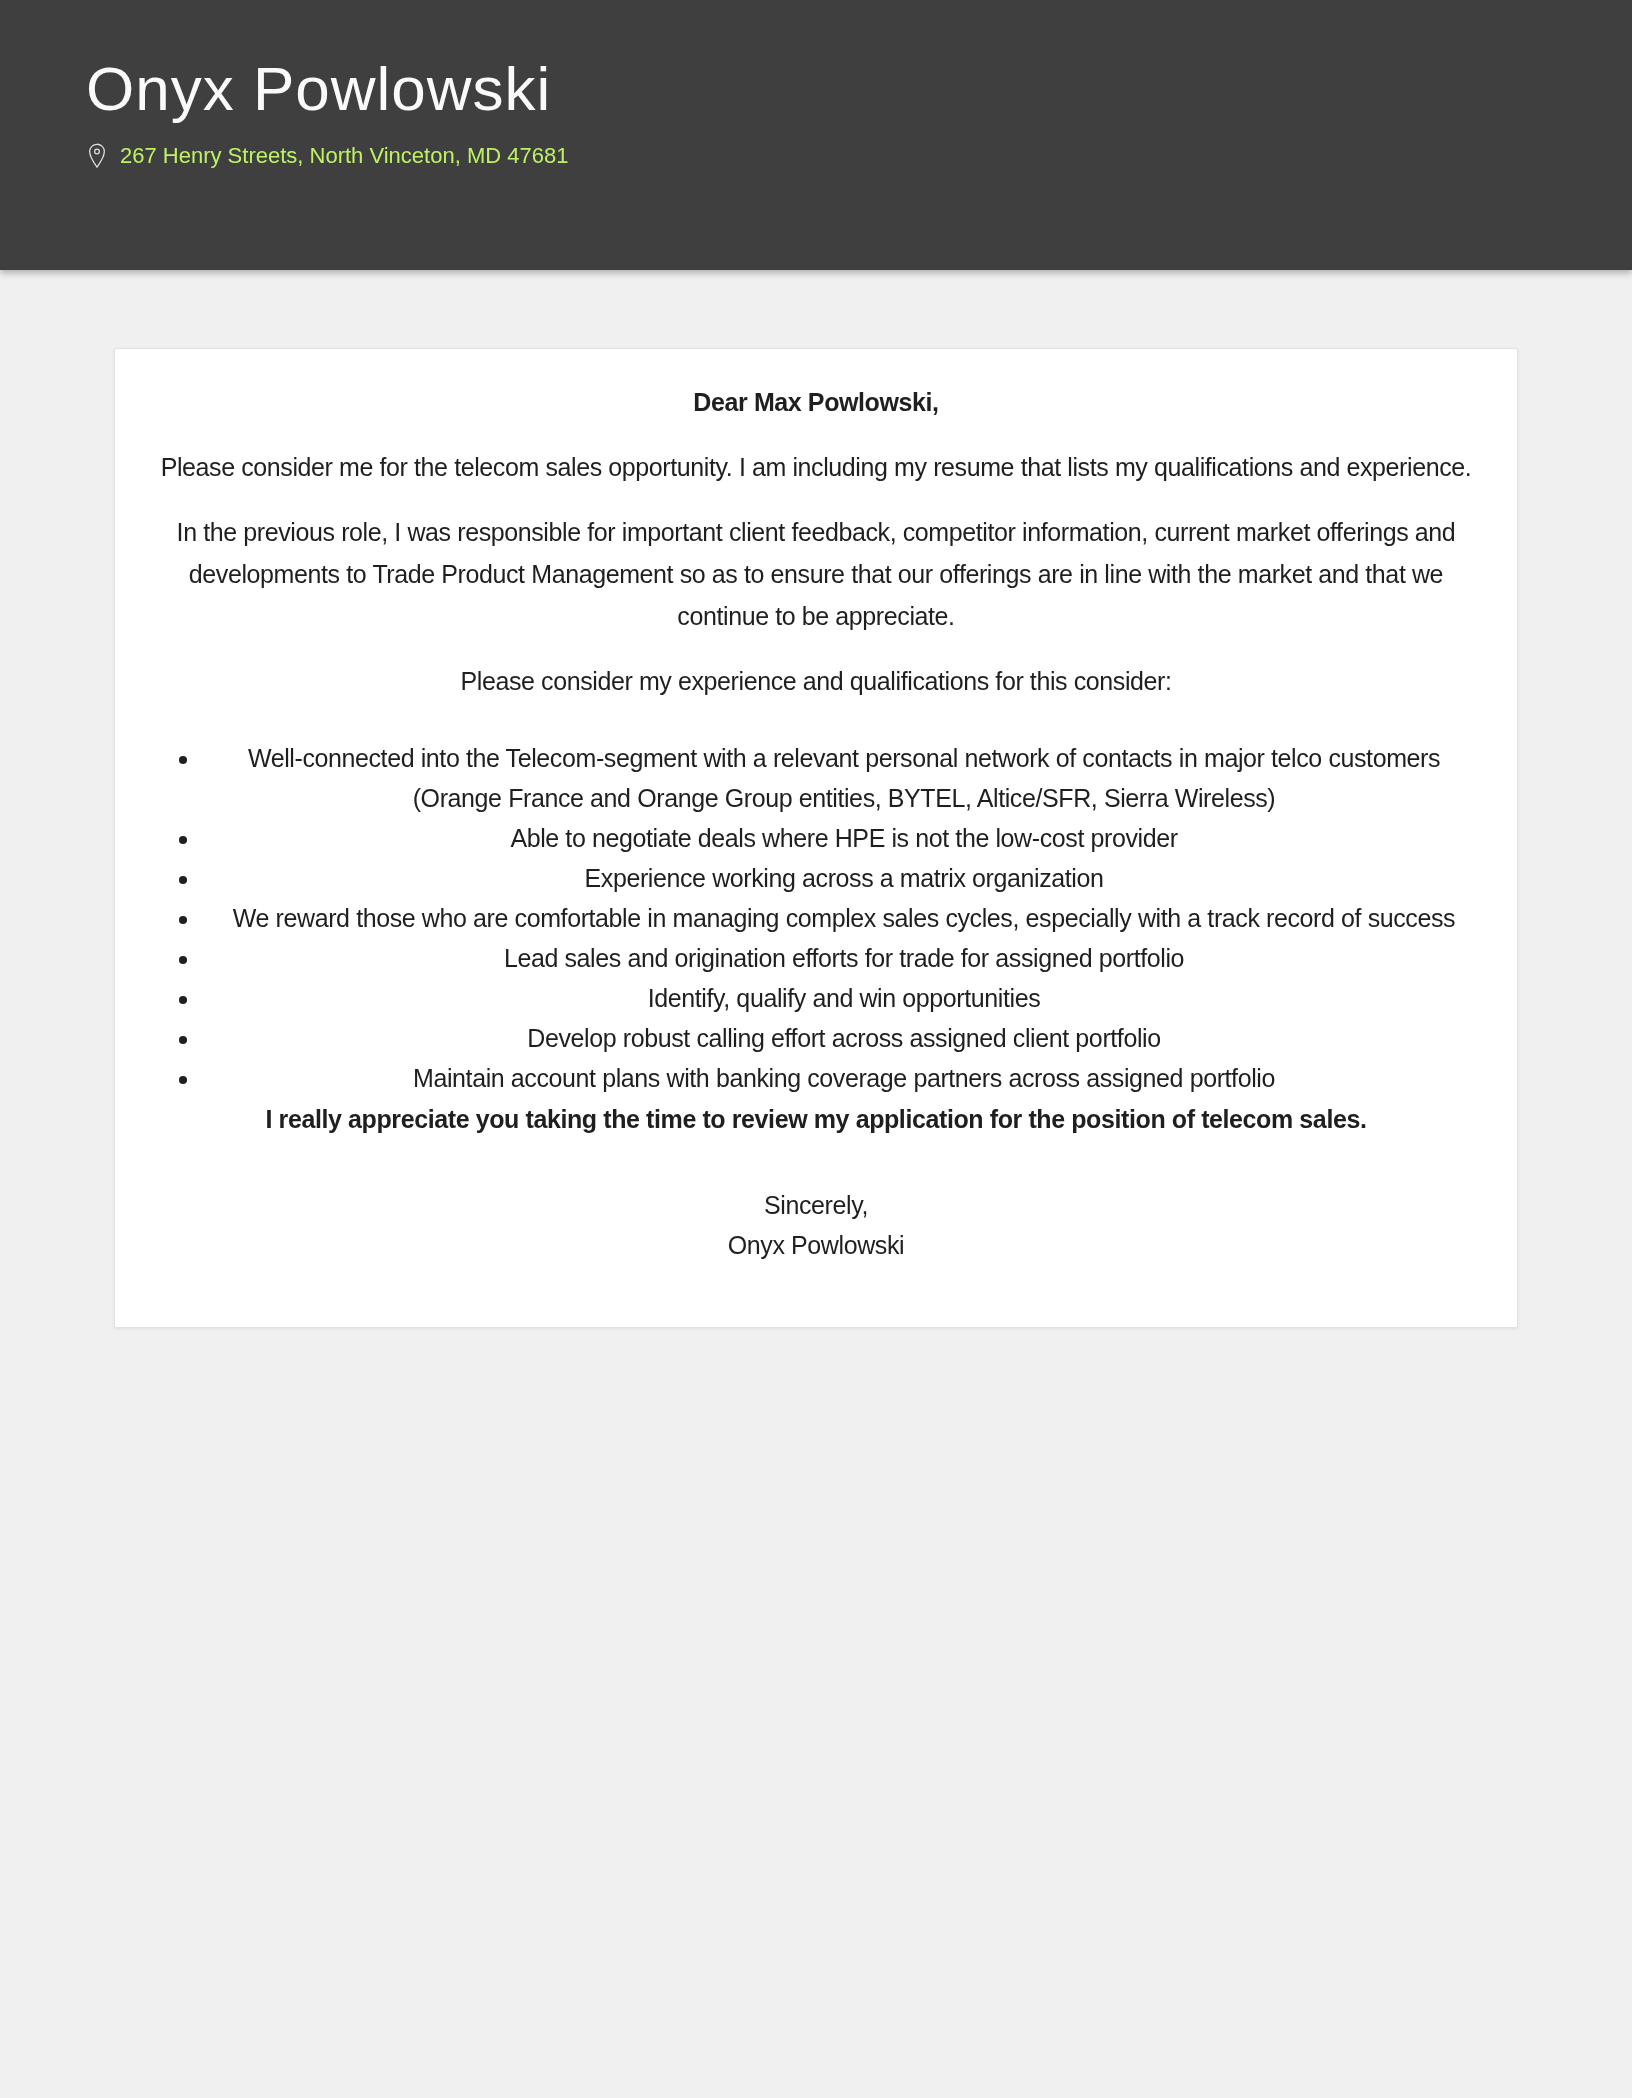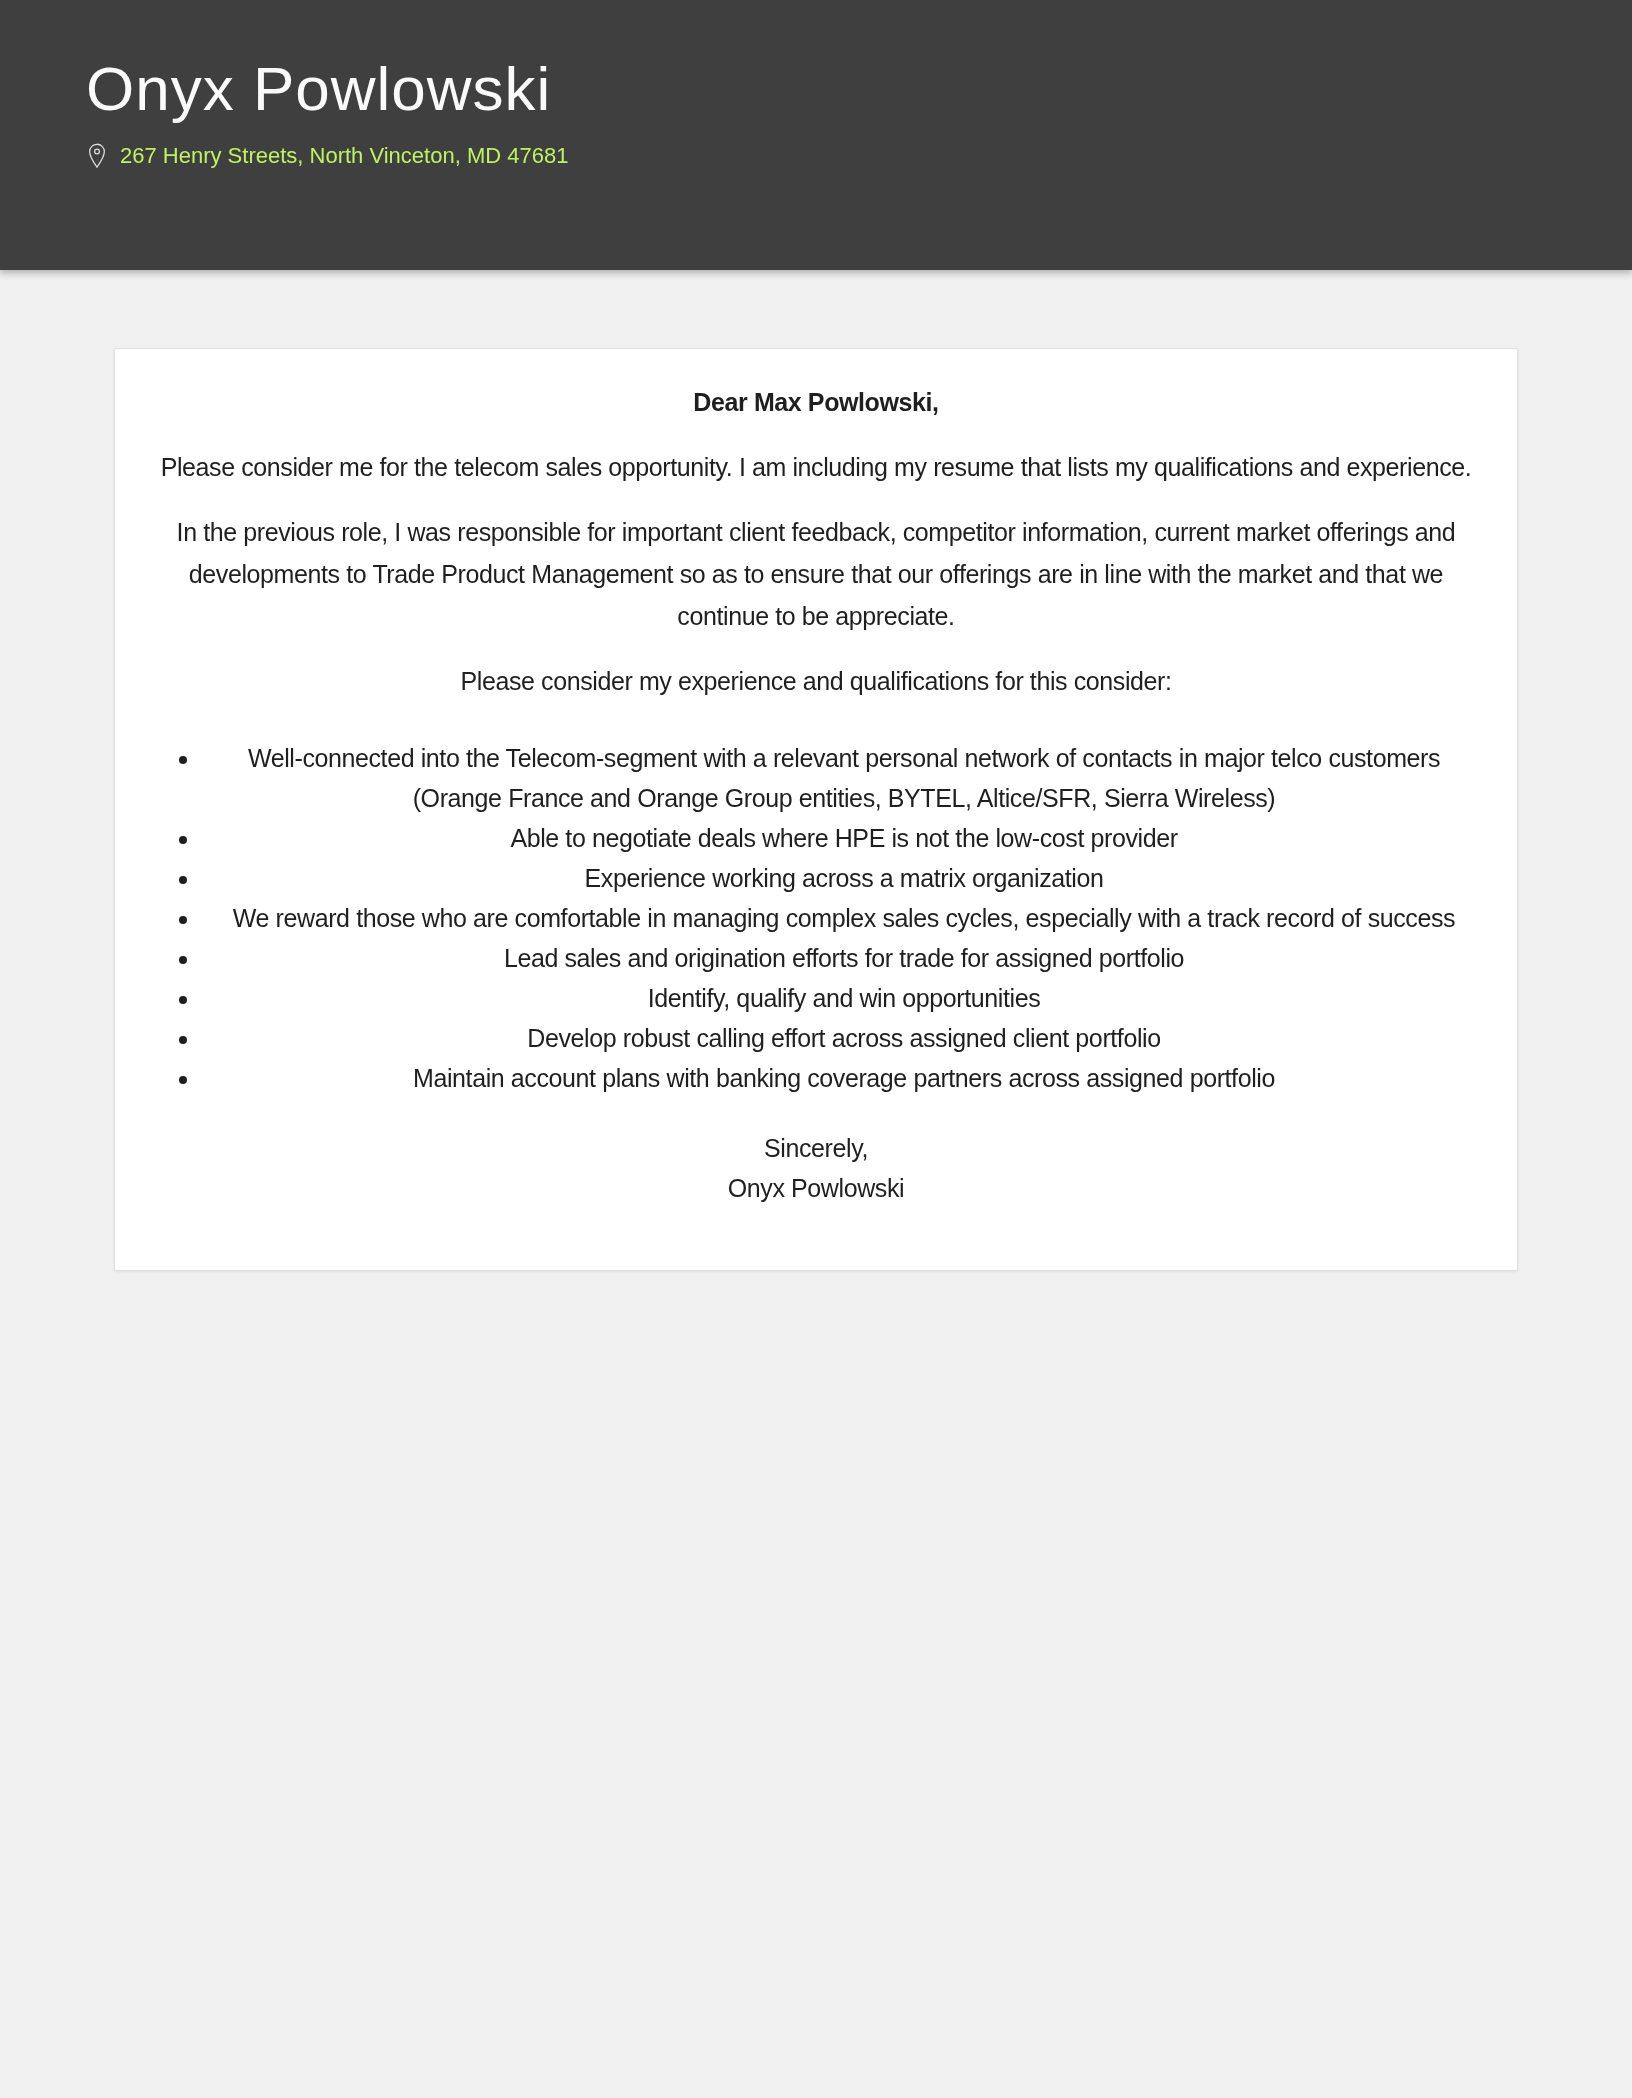--- a/index.html
+++ b/index.html
@@ -85,21 +85,21 @@
     padding-left: 2px;
   }
   .appreciation {
     font-size: 25px;
     letter-spacing: -0.4px;
     font-weight: 700;
     line-height: 42px;
     margin: 44px 0 0 0;
   }
   .signoff-block {
-    margin-top: 30px;
+    margin-top: 45px;
     font-size: 25px;
     letter-spacing: -0.4px;
     line-height: 40px;
   }
   .signoff-block div { margin: 0; }
 </style>
 </head>
 <body>
 
 <header class="header">
@@ -128,18 +128,19 @@
       <li>Well-connected into the Telecom-segment with a relevant personal network of contacts in major telco customers (Orange France and Orange Group entities, BYTEL, Altice/SFR, Sierra Wireless)</li>
       <li>Able to negotiate deals where HPE is not the low-cost provider</li>
       <li>Experience working across a matrix organization</li>
       <li>We reward those who are comfortable in managing complex sales cycles, especially with a track record of success</li>
       <li>Lead sales and origination efforts for trade for assigned portfolio</li>
       <li>Identify, qualify and win opportunities</li>
       <li>Develop robust calling effort across assigned client portfolio</li>
       <li>Maintain account plans with banking coverage partners across assigned portfolio</li>
     </ul>
 
+  <p class="appreciation">I really appreciate you taking the time to review my application for the position of telecom sales.</p>
 
   <div class="signoff-block">
     <div>Sincerely,</div>
     <div>Onyx Powlowski</div>
   </div>
 </main>
 
 </body></html>

